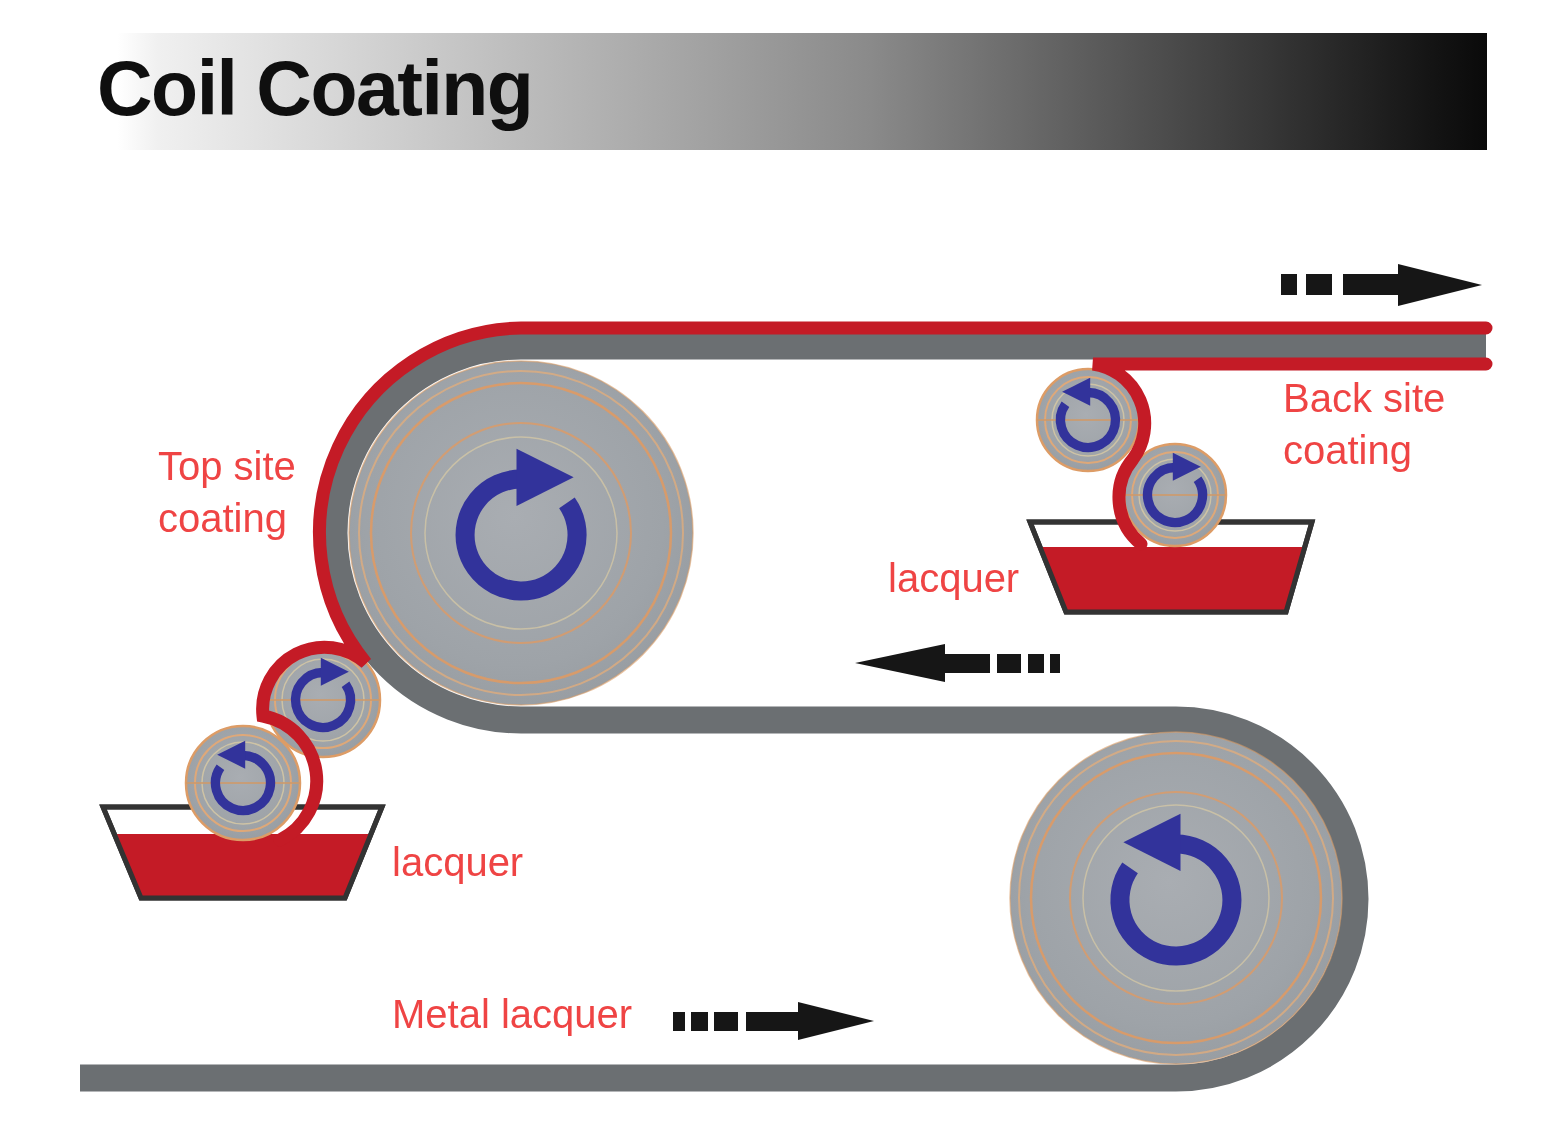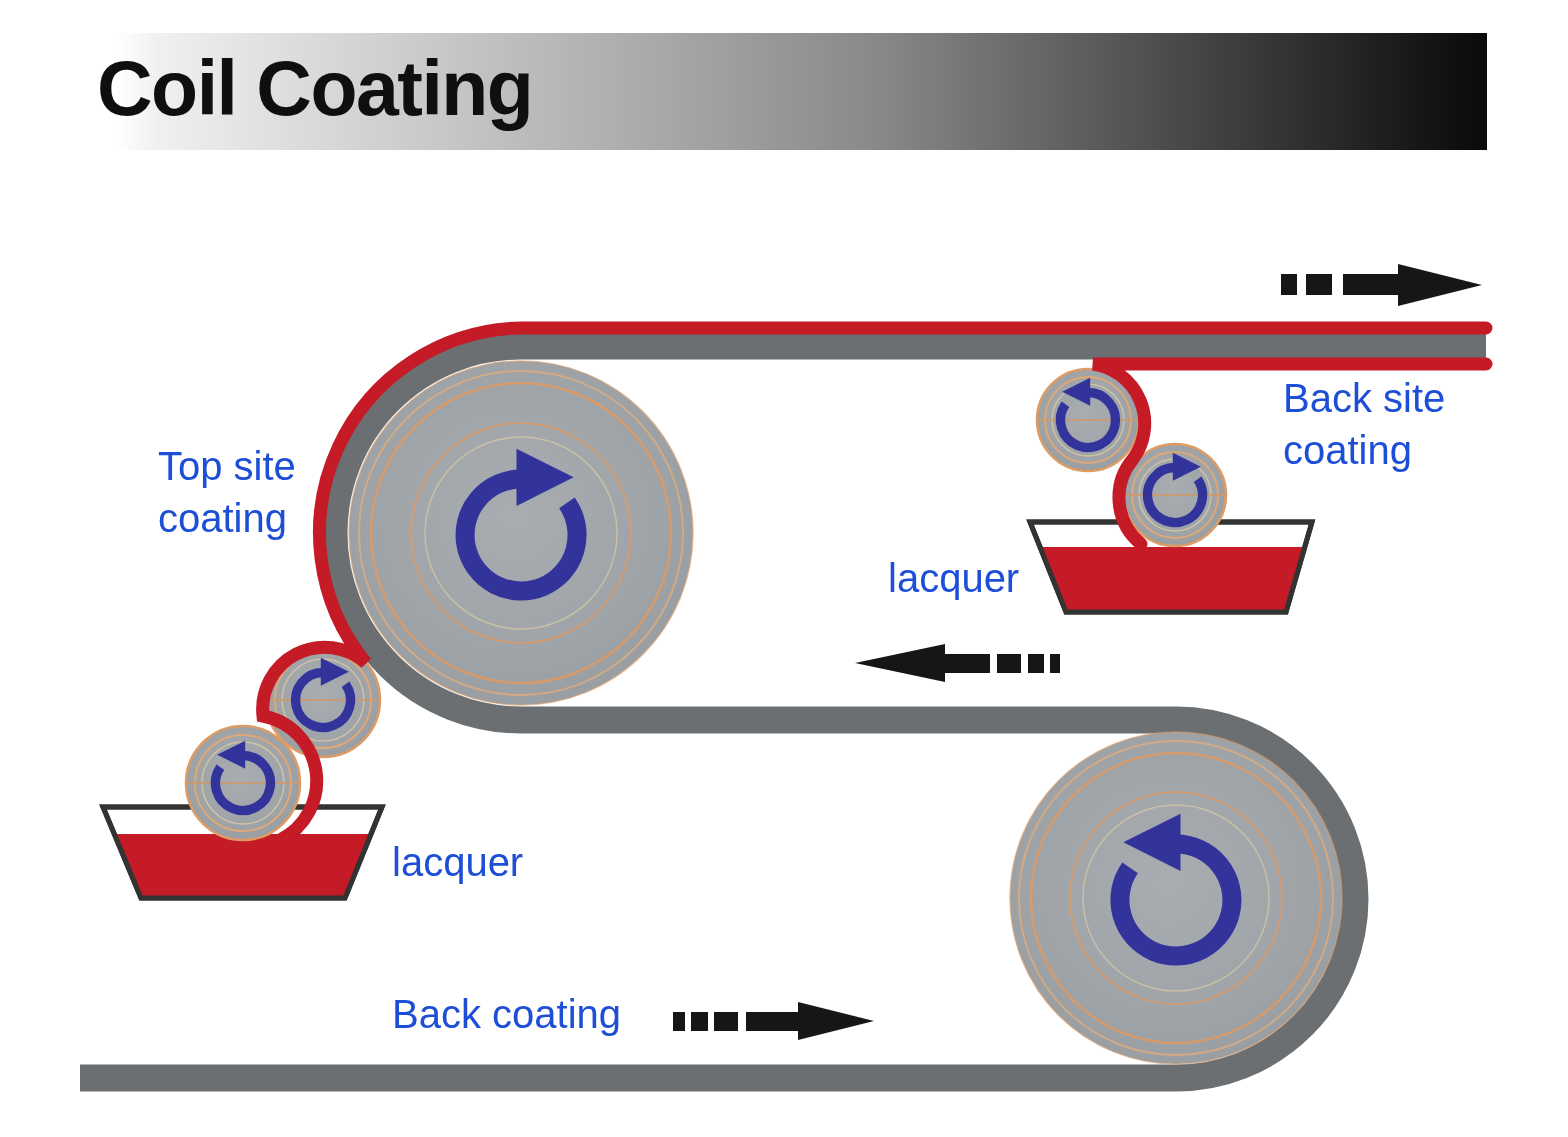--- a/index.html
+++ b/index.html
@@ -13,21 +13,21 @@
     position:absolute; left:117px; top:33px; width:1370px; height:117px;
     background:linear-gradient(90deg,#ffffff 0%,#f0f0f0 3%,#8a8a8a 55%,#141414 96%,#0a0a0a 100%);
   }
   .page-title {
     position:absolute; left:97px; top:44px; margin:0;
     font-size:77px; font-weight:700; letter-spacing:-1.5px; color:#0f0f0f;
     white-space:nowrap;
   }
   .diagram-svg { position:absolute; left:0; top:0; }
   .lbl {
-    position:absolute; font-size:40px; line-height:1.30; color:#1d4ed8;
+    position:absolute; font-size:40px; line-height:1.30; color:#ef4444;
     white-space:nowrap;
   }
   .lbl span { display:block; }
   #lbl-top-site    { left:158px;  top:440px; }
   #lbl-back-site   { left:1283px; top:372px; }
   #lbl-lacquer-r   { left:888px;  top:552px; }
   #lbl-lacquer-l   { left:392px;  top:836px; }
   #lbl-metal       { left:392px;  top:988px; }
 </style>
 </head>
@@ -164,16 +164,16 @@
 
   <div class="lbl" id="lbl-lacquer-r">
     <span>lacquer</span>
   </div>
 
   <div class="lbl" id="lbl-lacquer-l">
     <span>lacquer</span>
   </div>
 
   <div class="lbl" id="lbl-metal">
-    <span>Back coating</span>
+    <span>Metal lacquer</span>
   </div>
 
 </div>
 
 </body></html>

